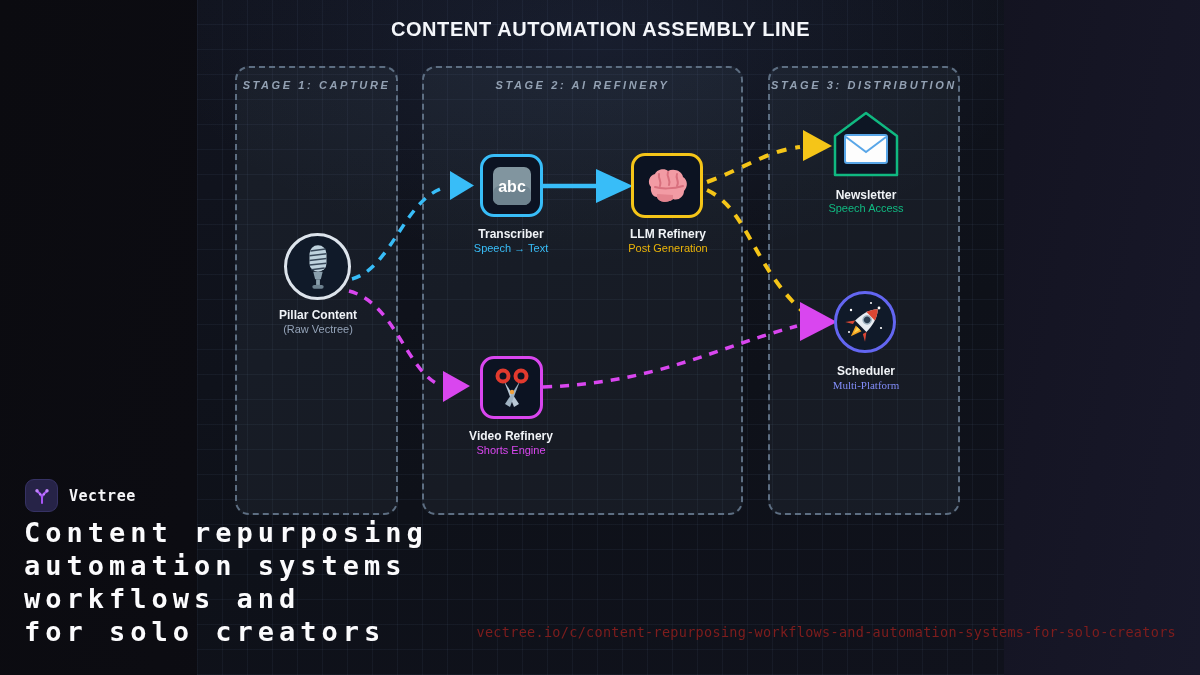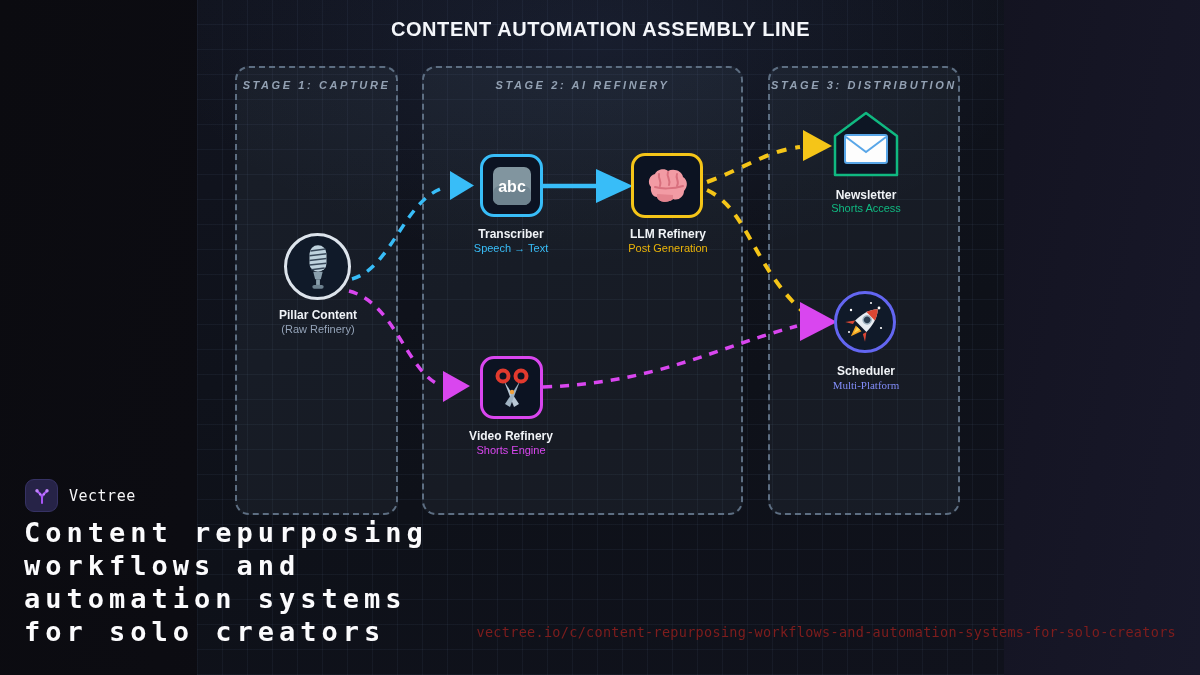--- a/index.html
+++ b/index.html
@@ -75,21 +75,21 @@
   .sub-indigo  { color:#818cf8; }
 
   
   .brand { position:absolute; left:25px; top:479px; display:flex; align-items:center; gap:11px; }
   .brand-logo {
     width:33px; height:33px; border-radius:9px;
     background:#262347; border:1px solid #363264;
     display:flex; align-items:center; justify-content:center;
   }
   .brand-name {
-    font-family:"DejaVu Sans Mono", monospace; font-weight:normal;
+    font-family:"DejaVu Sans Mono", monospace; font-weight:bold;
     font-size:15px; color:#f5f5f7; letter-spacing:0.5px;
   }
   .headline {
     position:absolute; left:24px; top:516px;
     font-family:"DejaVu Sans Mono", monospace; font-weight:bold;
     font-size:27px; line-height:33px; letter-spacing:5px; color:#fbfbfd;
   }
   .url-text {
     position:absolute; right:24px; top:624px;
     font-family:"DejaVu Sans Mono", monospace;
@@ -144,21 +144,21 @@
           <line x1="9" y1="17" x2="27" y2="15"></line>
           <line x1="9" y1="22" x2="27" y2="20"></line>
           <line x1="11" y1="27" x2="25" y2="25"></line>
         </g>
         <path d="M13 29 L23 29 L21 37 L15 37 Z" fill="#8aa0ad"></path>
         <rect x="16" y="37" width="4" height="6" fill="#8aa0ad"></rect>
         <rect x="12" y="43" width="12" height="4" rx="2" fill="#6d8290"></rect>
       </svg>
     </div>
     <span class="node-label" style="left:121px; top:308px;">Pillar Content</span>
-    <span class="node-sub sub-gray" style="left:121px; top:323px;">(Raw Refinery)</span>
+    <span class="node-sub sub-gray" style="left:121px; top:323px;">(Raw Vectree)</span>
 
     <div class="node-box" id="node-transcriber">
       <svg width="42" height="42" viewBox="0 0 42 42">
         <rect x="2" y="2" width="38" height="38" rx="7" fill="#81959f"></rect>
         <rect x="2" y="21" width="38" height="19" rx="7" fill="#6e838f"></rect>
         <text x="21" y="27" text-anchor="middle" font-family="Liberation Sans, sans-serif" font-size="16" font-weight="bold" fill="#ffffff">abc</text>
       </svg>
     </div>
     <span class="node-label" style="left:314px; top:227px;">Transcriber</span>
     <span class="node-sub sub-blue" style="left:314px; top:242px;">Speech → Text</span>
@@ -193,21 +193,21 @@
     <div id="node-newsletter">
       <svg width="66" height="68" viewBox="0 0 66 68">
         <path d="M33 3 L64 26 L64 65 L2 65 L2 26 Z" fill="#0d1624" stroke="#10b981" stroke-width="2.5" stroke-linejoin="round"></path>
         <g>
           <rect x="12" y="25" width="42" height="28" rx="2" fill="#fdfdfd" stroke="#58a6e8" stroke-width="2"></rect>
           <path d="M13 27 L33 42 L53 27" fill="none" stroke="#58a6e8" stroke-width="2"></path>
         </g>
       </svg>
     </div>
     <span class="node-label" style="left:669px; top:188px;">Newsletter</span>
-    <span class="node-sub sub-green" style="left:669px; top:202px;">Shorts Access</span>
+    <span class="node-sub sub-green" style="left:669px; top:202px;">Speech Access</span>
 
     <div class="node-circle" id="node-scheduler">
       <svg width="48" height="48" viewBox="0 0 48 48">
         <g fill="#ffffff">
           <circle cx="10" cy="12" r="1.2"></circle>
             <circle cx="38" cy="10" r="1.4"></circle>
           <circle cx="40" cy="30" r="1.1"></circle>
             <circle cx="8" cy="34" r="1.0"></circle>
           <circle cx="30" cy="5" r="1.0"></circle>
         </g>
@@ -241,20 +241,20 @@
           <circle cx="8" cy="8.4" r="1.1"></circle>
           <circle cx="12" cy="8.4" r="1.1"></circle>
         </g>
       </svg>
     </div>
     <span class="brand-name">Vectree</span>
   </div>
 
   <div class="headline">
     <div>Content repurposing</div>
+    <div>automation systems</div>
     <div>workflows and</div>
-    <div>automation systems</div>
     <div>for solo creators</div>
   </div>
 
   <div class="url-text">vectree.io/c/content-repurposing-workflows-and-automation-systems-for-solo-creators</div>
 
 </div>
 
 </body></html>

